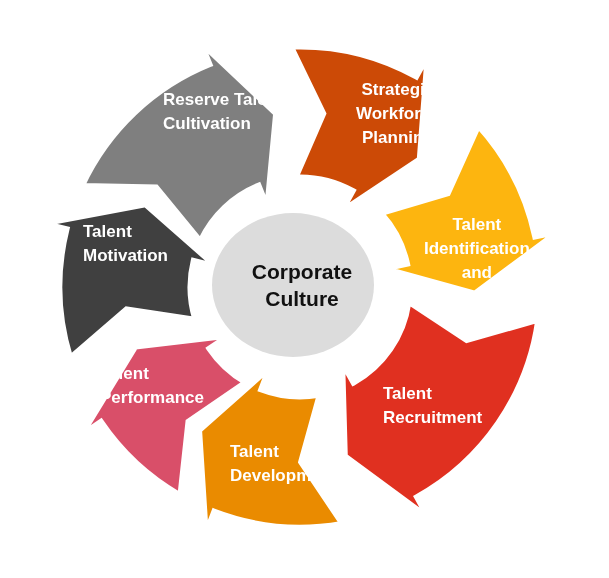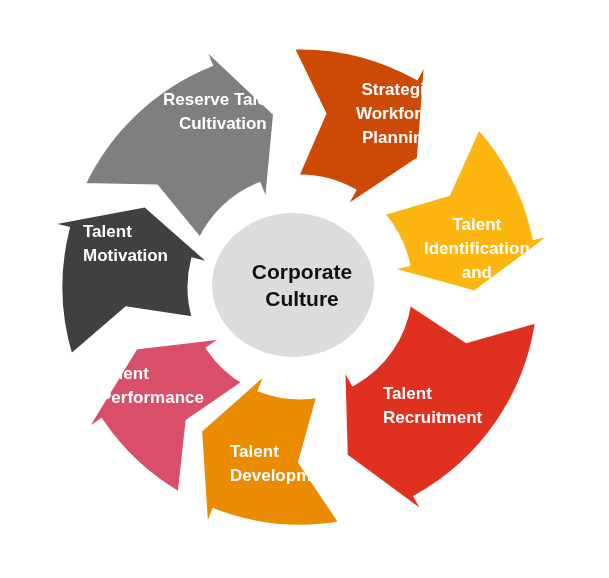--- a/index.html
+++ b/index.html
@@ -21,21 +21,21 @@
       <path d="M 478.4,126.4 A 240 240 0 0 1 534.8,237.1 L 556.3,232.5 L 474.9,293.1 L 386.1,268.7 L 407.6,264.1 A 110 110 0 0 0 381.7,213.4 L 448.1,193.7 Z" fill="#fdb50f" stroke="#ffffff" stroke-width="5" stroke-linejoin="miter"></path>
       <path d="M 537.7,320.4 A 240 240 0 0 1 416.4,496.9 L 427.0,516.2 L 345.3,456.0 L 342.7,364.0 L 353.3,383.2 A 110 110 0 0 0 408.9,302.3 L 466.6,340.5 Z" fill="#e03020" stroke="#ffffff" stroke-width="5" stroke-linejoin="miter"></path>
       <path d="M 341.7,523.4 A 240 240 0 0 1 214.0,511.1 L 206.1,531.6 L 199.6,430.4 L 268.5,369.2 L 260.6,389.7 A 110 110 0 0 0 319.1,395.3 L 300.6,462.0 Z" fill="#ea8b00" stroke="#ffffff" stroke-width="5" stroke-linejoin="miter"></path>
       <path d="M 180.0,494.8 A 240 240 0 0 1 101.0,421.2 L 82.8,433.5 L 135.6,346.9 L 227.0,336.2 L 208.8,348.5 A 110 110 0 0 0 245.0,382.3 L 188.0,421.4 Z" fill="#d94f69" stroke="#ffffff" stroke-width="5" stroke-linejoin="miter"></path>
       <path d="M 70.5,357.2 A 240 240 0 0 1 67.1,228.9 L 45.8,223.6 L 145.5,204.8 L 214.6,265.7 L 193.3,260.4 A 110 110 0 0 0 194.8,319.2 L 126.4,308.9 Z" fill="#404040" stroke="#ffffff" stroke-width="5" stroke-linejoin="miter"></path>
     </g>
   <ellipse id="center-ellipse" cx="293" cy="285" rx="81" ry="72" fill="#dcdcdc"></ellipse>
 </svg>
 
 <div id="labels-layer">
-    <div class="seg-label" style="left: 163px; top: 88px; text-align: center;">Reserve Talent
+    <div class="seg-label" style="left: 163px; top: 88px; text-align: left;">Reserve Talent
 Cultivation</div>
     <div class="seg-label" style="left: 356px; top: 78px; text-align: center;">Strategic
 Workforce
 Planning</div>
     <div class="seg-label" style="left: 424px; top: 213px; text-align: center;">Talent
 Identification
 and
 Assessment</div>
     <div class="seg-label" style="left: 383px; top: 382px; text-align: left;">Talent
 Recruitment</div>

